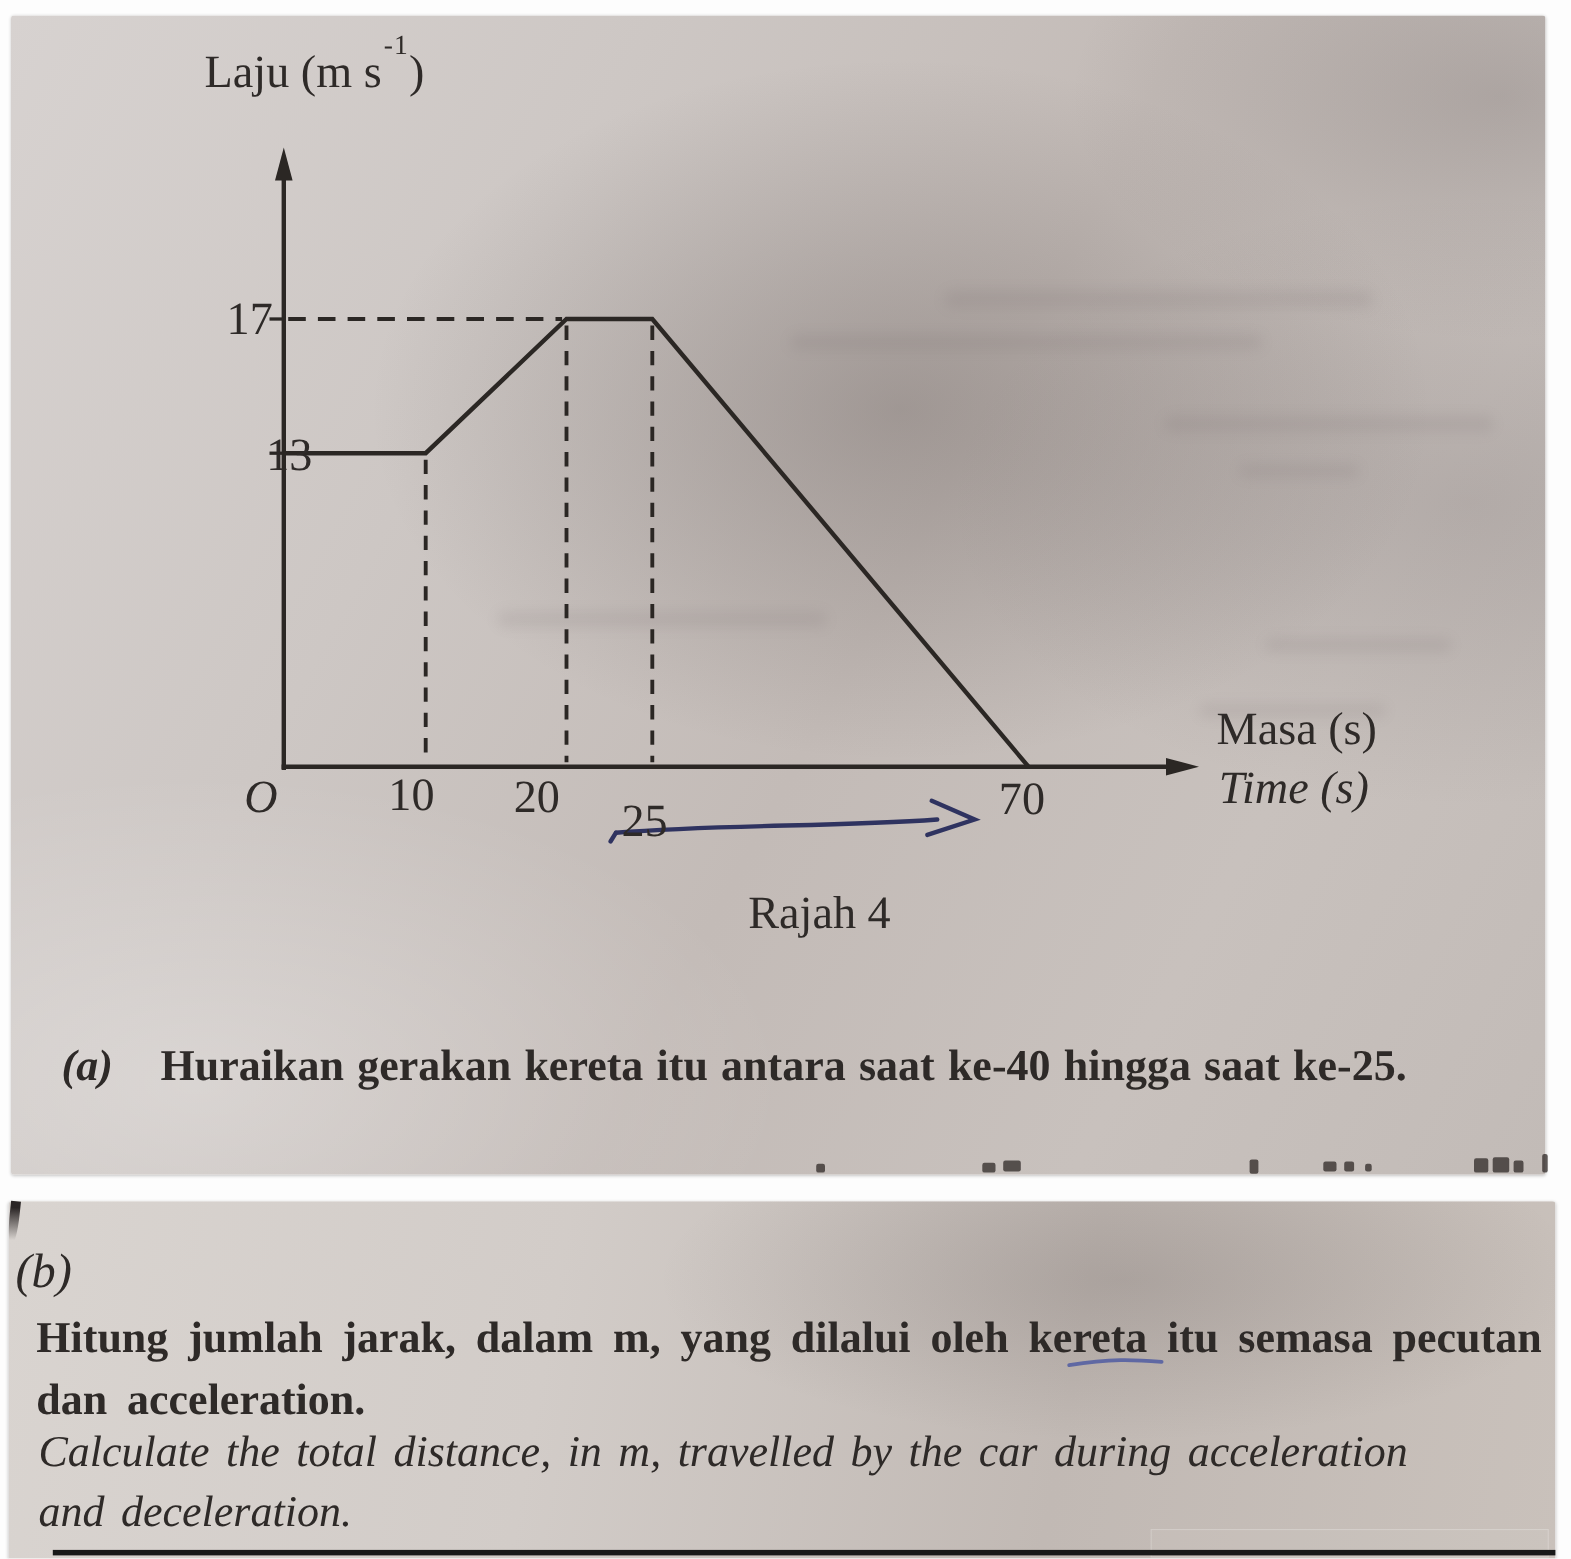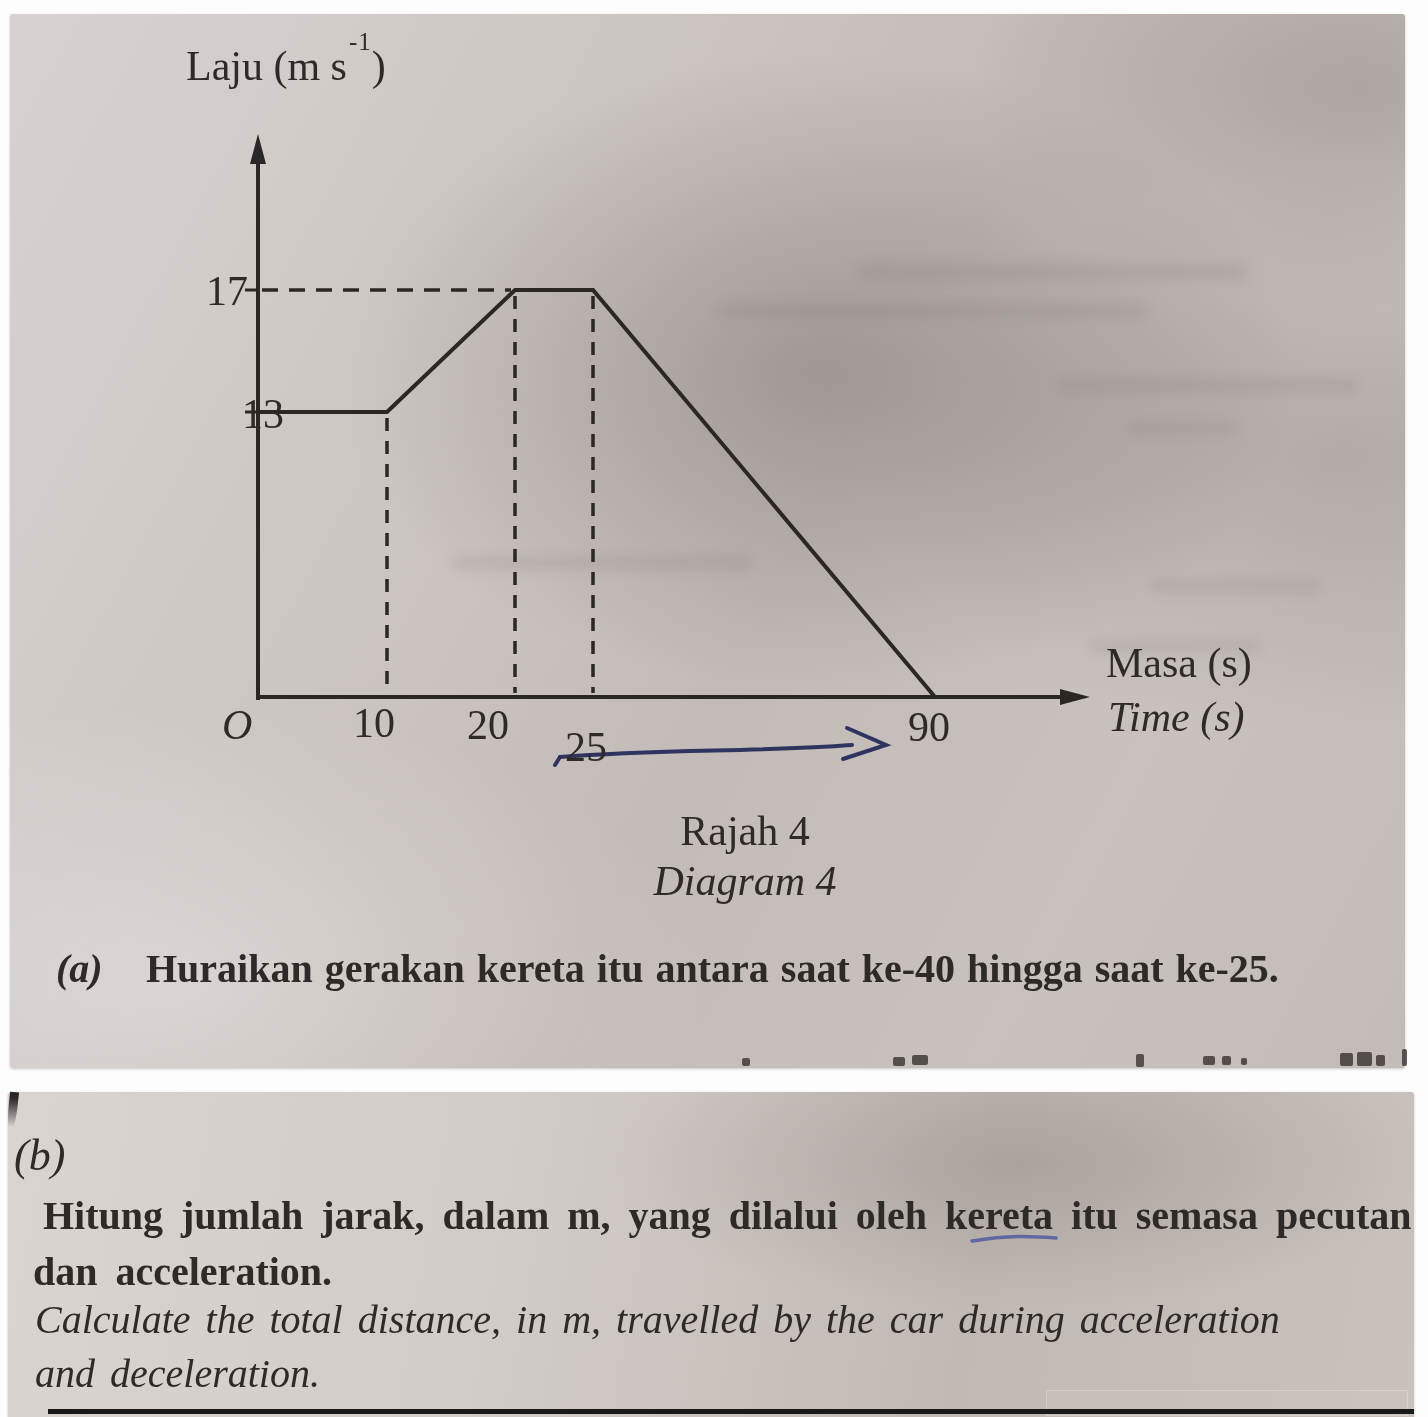--- a/index.html
+++ b/index.html
@@ -89,25 +89,24 @@
   <div class="label" style="left:1106px;top:640px;">Masa (s)</div>
   <div class="label italic" style="left:1108px;top:694px;">Time (s)</div>
 
   <div class="label num" style="left:200px;top:268px;">17</div>
   <div class="label num" style="left:200px;top:391px;margin-left:36px;">13</div>
 
   <div class="label italic" style="left:222px;top:702px;">O</div>
   <div class="label xnum" style="left:350px;top:700px;">10</div>
   <div class="label xnum" style="left:464px;top:702px;">20</div>
   <div class="label xnum" style="left:562px;top:724px;">25</div>
-  <div class="label xnum" style="left:905px;top:704px;">90</div>
+  <div class="label xnum" style="left:905px;top:704px;">70</div>
 
   <div id="caption">
     <div class="cap-line">Rajah 4</div>
-    <div class="cap-line italic">Diagram 4</div>
   </div>
 
   <div id="question-a">
     <span id="qa-marker">(a)</span>
     <span id="qa-text">Huraikan gerakan kereta itu antara saat ke-40 hingga saat ke-25.</span>
   </div>
 
   <div class="frag" style="left:742px;top:1058px;width:8px;height:8px;"></div>
   <div class="frag" style="left:893px;top:1057px;width:12px;height:9px;"></div>
   <div class="frag" style="left:912px;top:1055px;width:16px;height:10px;"></div>
@@ -115,20 +114,20 @@
   <div class="frag" style="left:1203px;top:1056px;width:12px;height:9px;"></div>
   <div class="frag" style="left:1222px;top:1056px;width:9px;height:9px;"></div>
   <div class="frag" style="left:1241px;top:1058px;width:6px;height:7px;"></div>
   <div class="frag" style="left:1340px;top:1053px;width:13px;height:13px;"></div>
   <div class="frag" style="left:1357px;top:1052px;width:15px;height:14px;"></div>
   <div class="frag" style="left:1376px;top:1055px;width:9px;height:11px;"></div>
   <div class="frag" style="left:1402px;top:1049px;width:5px;height:17px;"></div>
 
   <div id="corner-mark"></div>
   <div id="qb-marker">(b)</div>
-  <div class="qb-malay" style="top:1192px;margin-left:10px;">Hitung jumlah jarak, dalam m, yang dilalui oleh kereta itu semasa pecutan</div>
+  <div class="qb-malay" style="top:1192px;">Hitung jumlah jarak, dalam m, yang dilalui oleh kereta itu semasa pecutan</div>
   <div class="qb-malay" style="top:1248px;">dan acceleration.</div>
   <div class="qb-english" style="top:1350px;">and deceleration.</div>
   <div class="qb-english" style="top:1296px;">Calculate the total distance, in m, travelled by the car during acceleration</div>
   <div id="bleed-box"></div>
   <div id="bottom-rule"></div>
 
 </div>
 
 </body></html>

